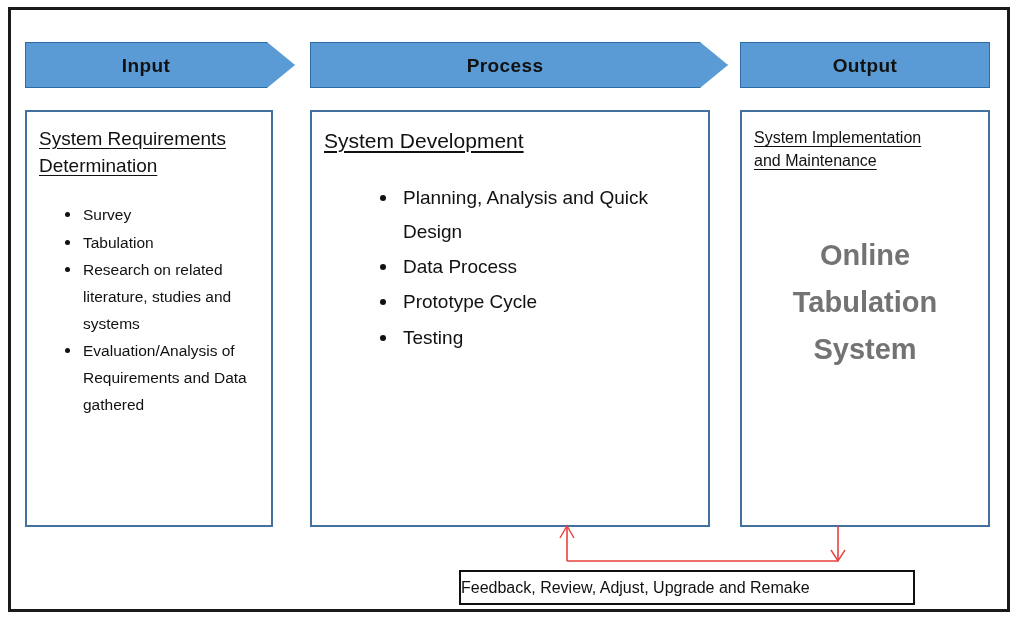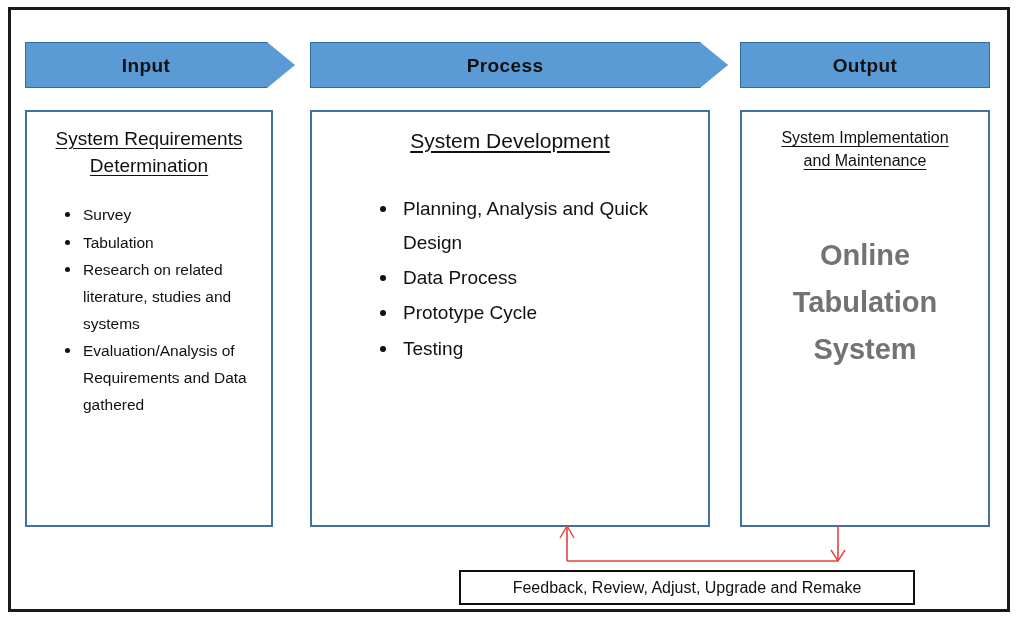--- a/index.html
+++ b/index.html
@@ -87,21 +87,20 @@
   #box-process { left: 310px; top: 110px; width: 400px; height: 417px; }
   #box-output  { left: 740px; top: 110px; width: 250px; height: 417px; }
 
   .box-inner {
     padding: 10px 12px 0 12px;
     height: 100%;
     box-sizing: border-box;
   }
 
   .box-title {
-    text-align: center;
     color: #111111;
     line-height: 1.42;
   }
   .box-title .tline {
     display: inline-block;
     text-decoration: underline;
     text-underline-offset: 3px;
   }
 
   #box-input .box-title  { font-size: 19px; margin-top: 4px; }
@@ -132,21 +131,21 @@
 
   #input-list {
     margin-top: 22px;
     font-size: 15.5px;
     line-height: 1.72;
     padding-left: 16px;
   }
   #input-list li::before { top: 10px; }
 
   #process-list {
-    margin-top: 36px;
+    margin-top: 25px;
     font-size: 19px;
     line-height: 1.80;
     padding-left: 48px;
   }
   #process-list li { padding-left: 31px; }
   #process-list li::before {
     left: 8px;
     top: 14px;
     width: 6px;
     height: 6px;
@@ -176,21 +175,20 @@
     position: absolute;
     left: 459px;
     top: 570px;
     width: 456px;
     height: 35px;
     border: 2px solid #101010;
     background: #ffffff;
     box-sizing: border-box;
     display: flex;
     align-items: center;
-    justify-content: center;
   }
   #feedback-box .fb-label {
     font-size: 16px;
     color: #111111;
     white-space: nowrap;
   }
 </style>
 </head>
 <body>
 

